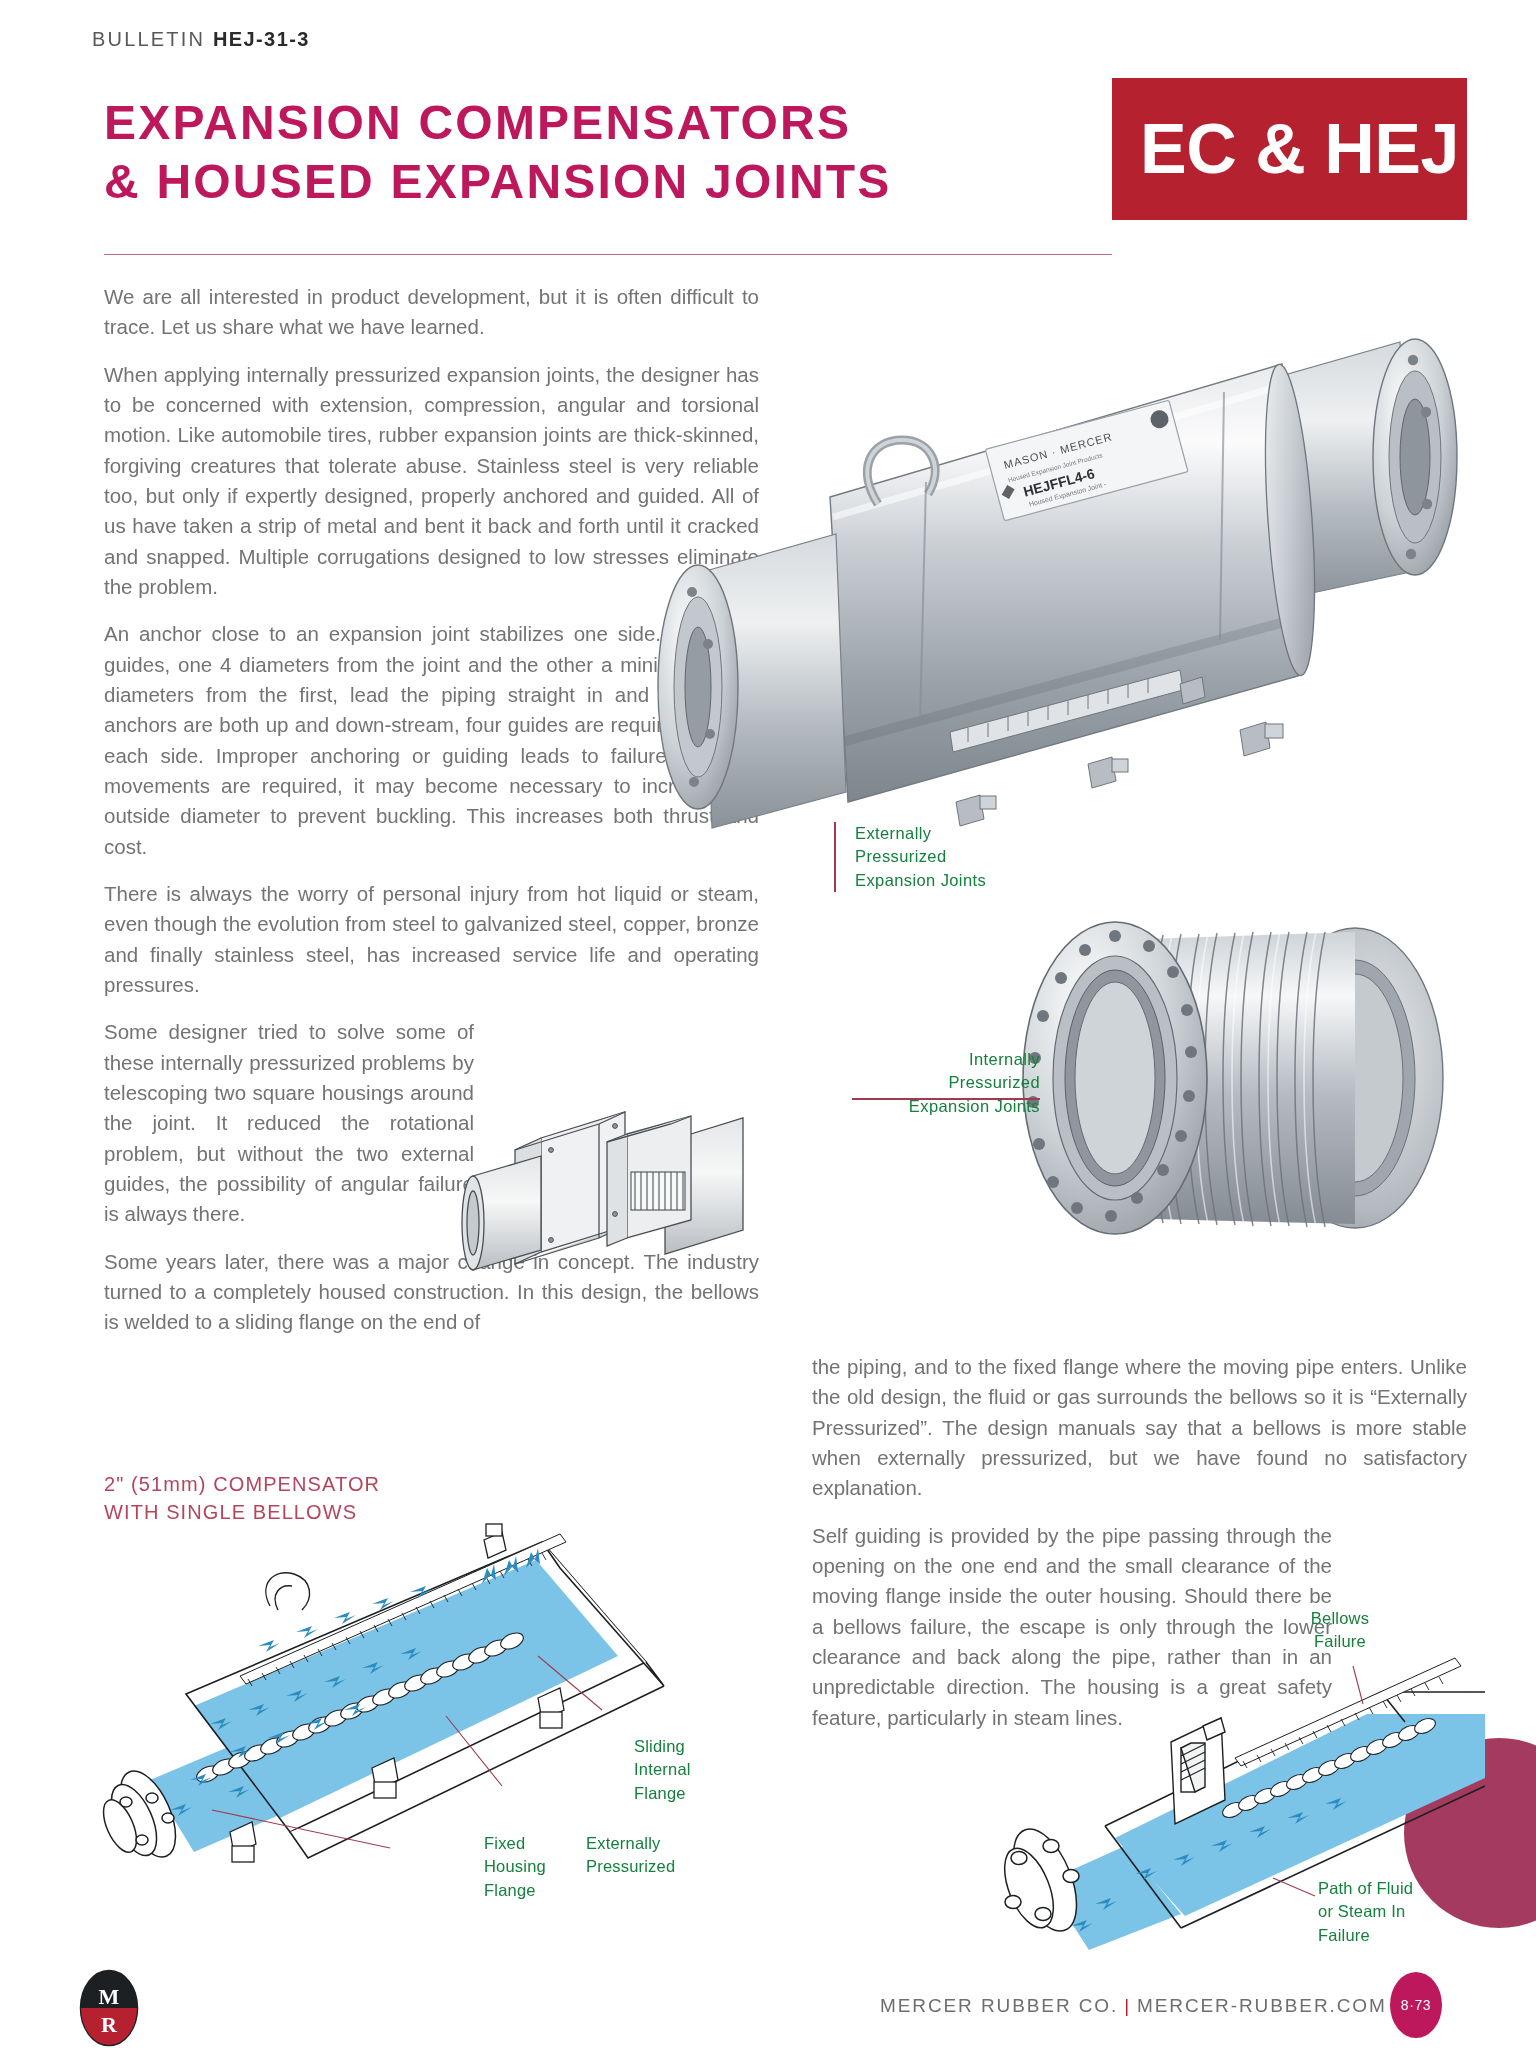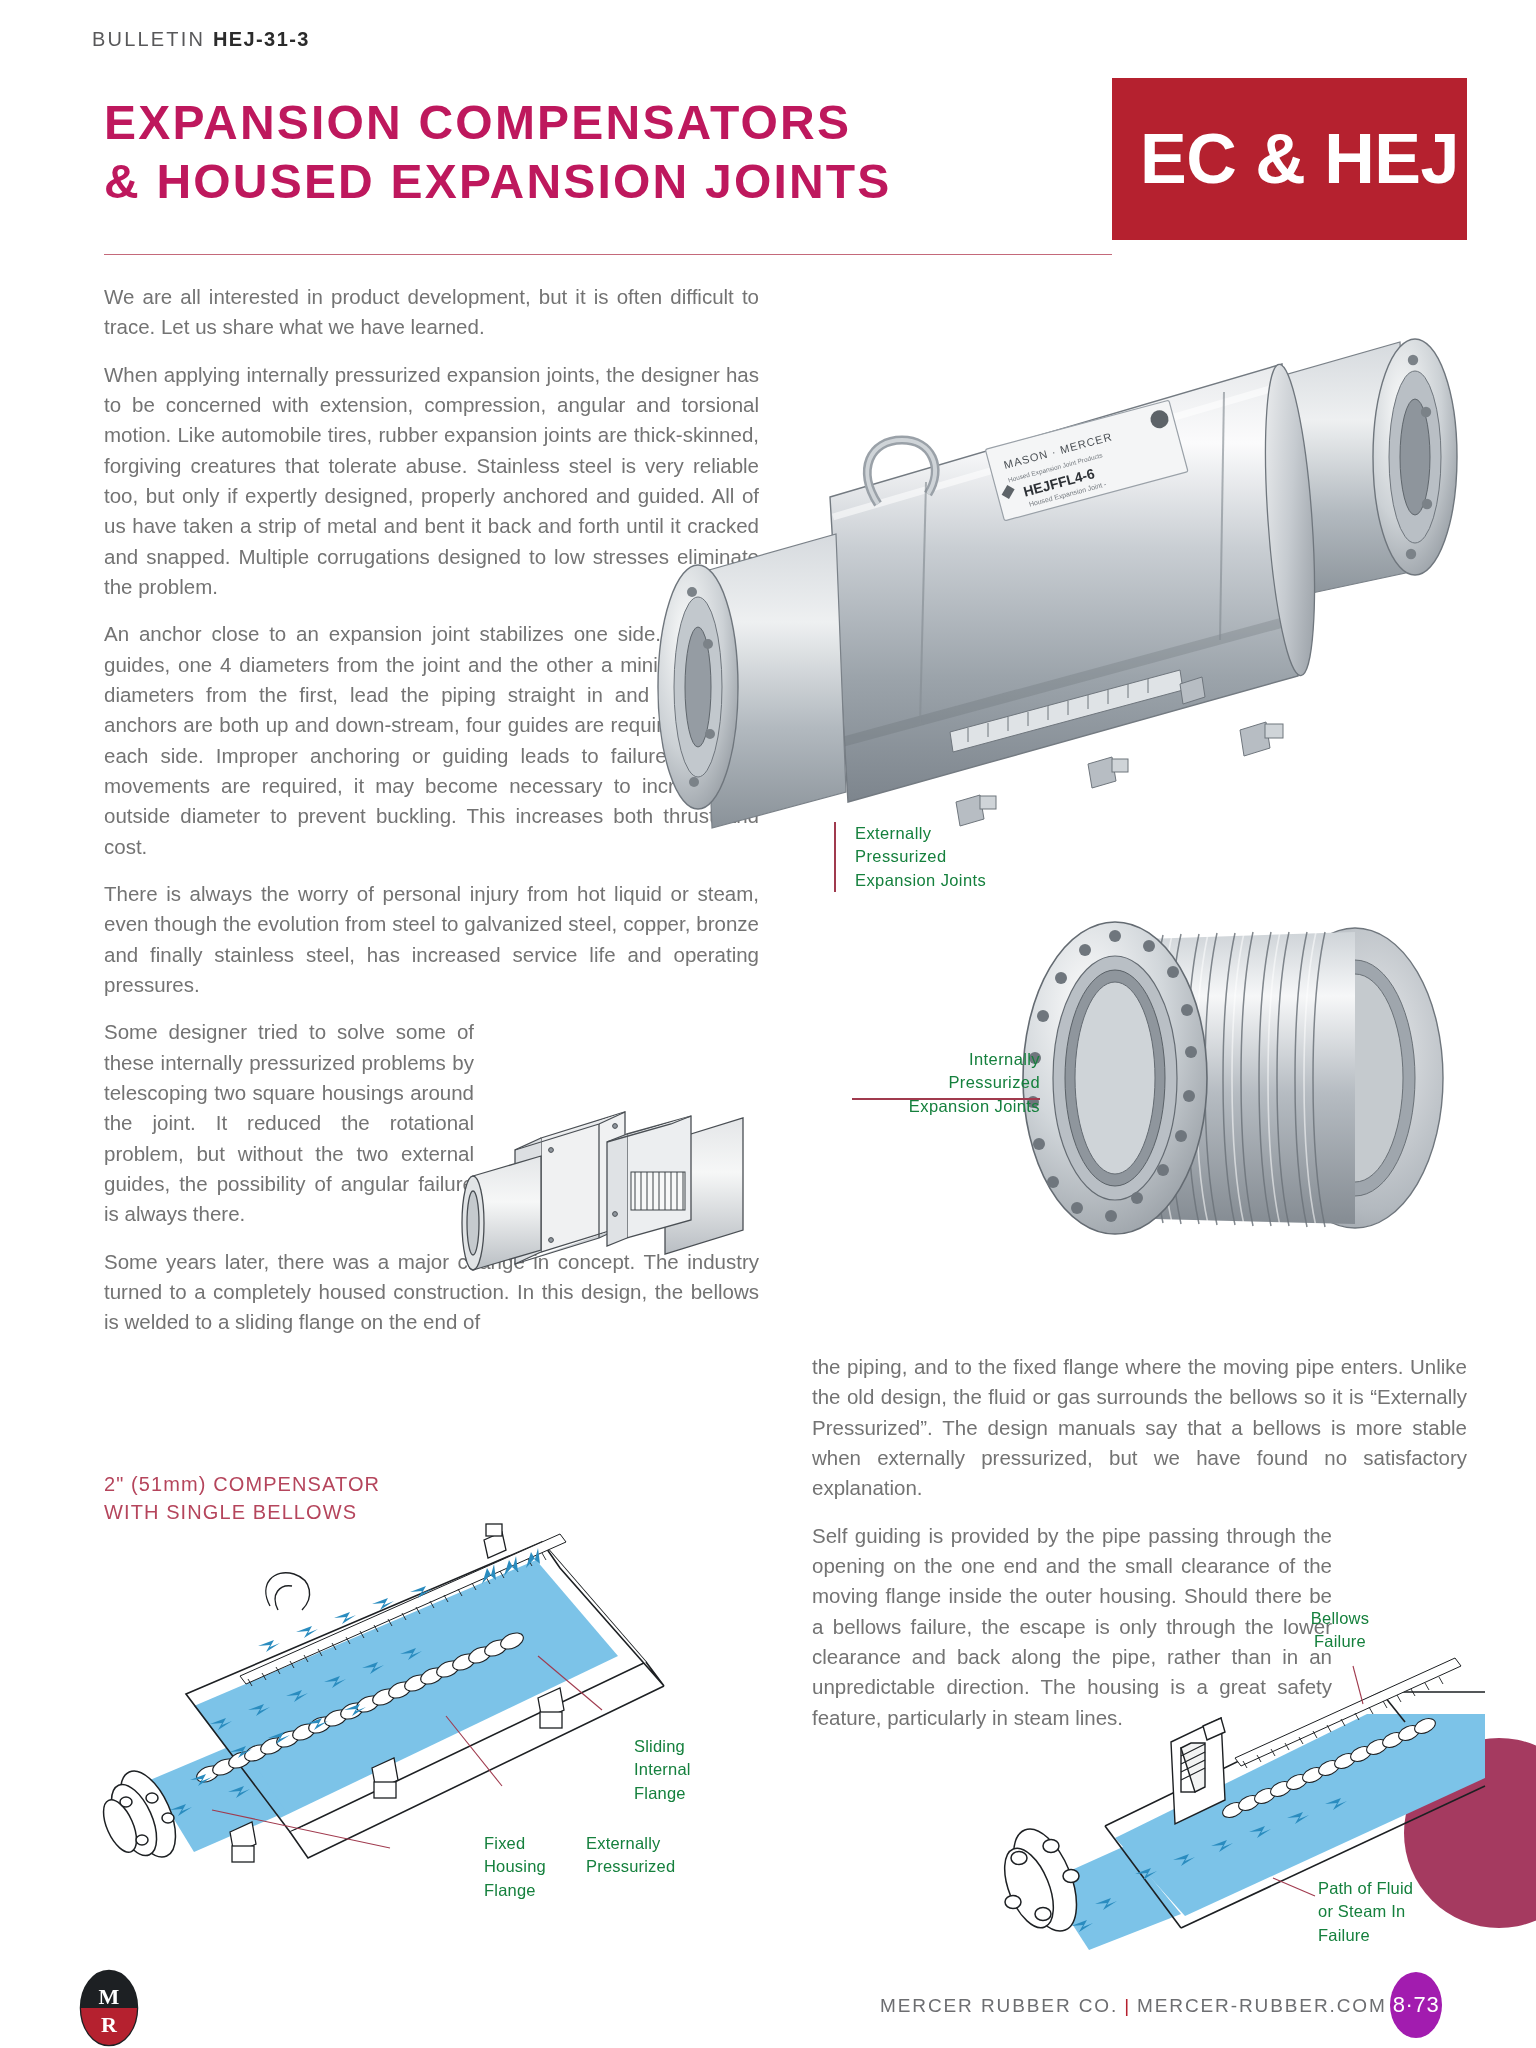--- a/index.html
+++ b/index.html
@@ -32,21 +32,21 @@
   .title-wrap { position:absolute; left:104px; top:94px; width:1010px; }
   .title {
     font-family:"Liberation Sans Narrow","Liberation Sans",sans-serif;
     font-size:48px; font-weight:700; color:#be185d;
     letter-spacing:2.2px; line-height:1.22; text-transform:uppercase;
     white-space:pre-line;
   }
 
   .badge {
     position:absolute; left:1112px; top:78px;
-    width:355px; height:162px; background:#b5212f;
+    width:355px; height:142px; background:#b5212f;
     display:flex; align-items:center; justify-content:flex-start;
   }
   .badge-text {
     font-family:"Liberation Sans Narrow","Liberation Sans",sans-serif;
     color:#fff; font-size:70px; font-weight:700; letter-spacing:-0.5px;
     padding-left:28px; white-space:nowrap;
   }
 
   .head-rule {
     position:absolute; left:104px; top:254px; width:1008px;
@@ -98,24 +98,24 @@
   .footer-logo { position:absolute; left:78px; top:1970px; width:62px; height:76px; }
   .footer-text {
     position:absolute; left:880px; top:1995px;
     font-family:Liberation Sans, sans-serif;
     font-size:19px; letter-spacing:1.9px; color:#6d6e71; white-space:nowrap;
   }
   .footer-sep { color:#b5212f; padding:0 6px; }
   .page-badge {
     position:absolute; left:1390px; top:1972px;
     width:52px; height:66px; border-radius:50%/50%;
-    background:#a21caf; color:#fff;
+    background:#be185d; color:#fff;
     display:flex; align-items:center; justify-content:center;
     font-family:"Liberation Sans Narrow","Liberation Sans",sans-serif;
-    font-size:22px; letter-spacing:.6px;
+    font-size:14px; letter-spacing:.6px;
   }
   svg { display:block; overflow:visible; }
 </style>
 </head>
 <body>
 
 <div class="page">
 
   <div class="edge-circle"></div>
 

